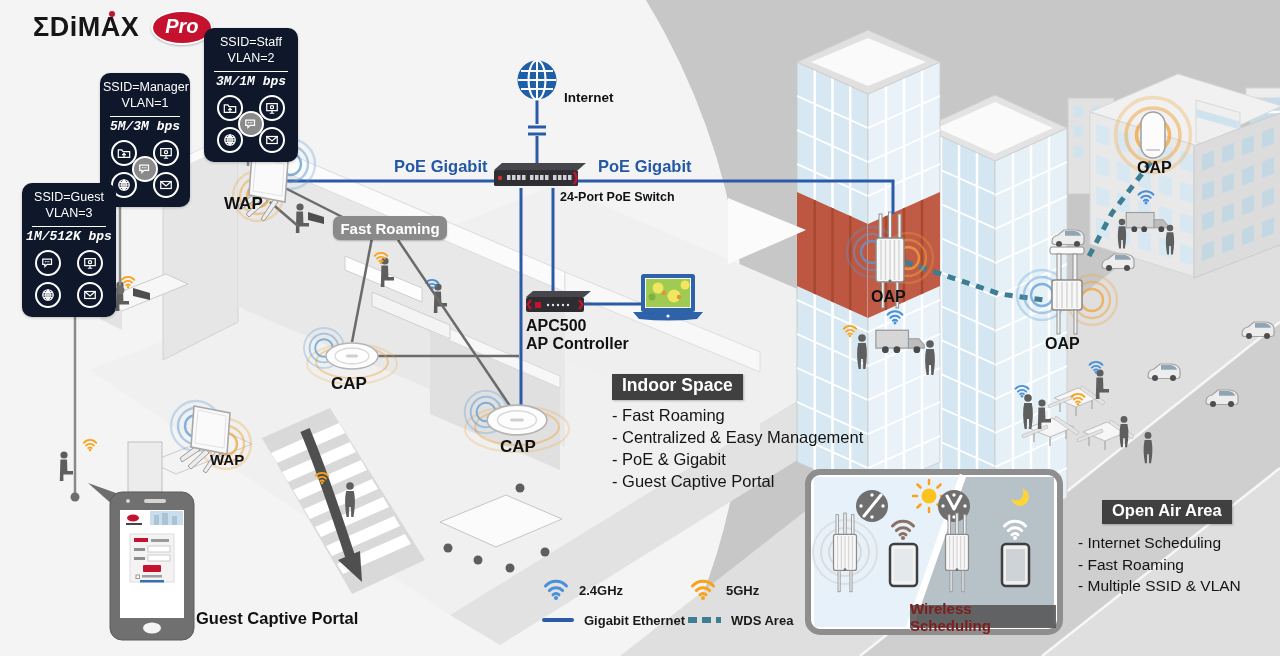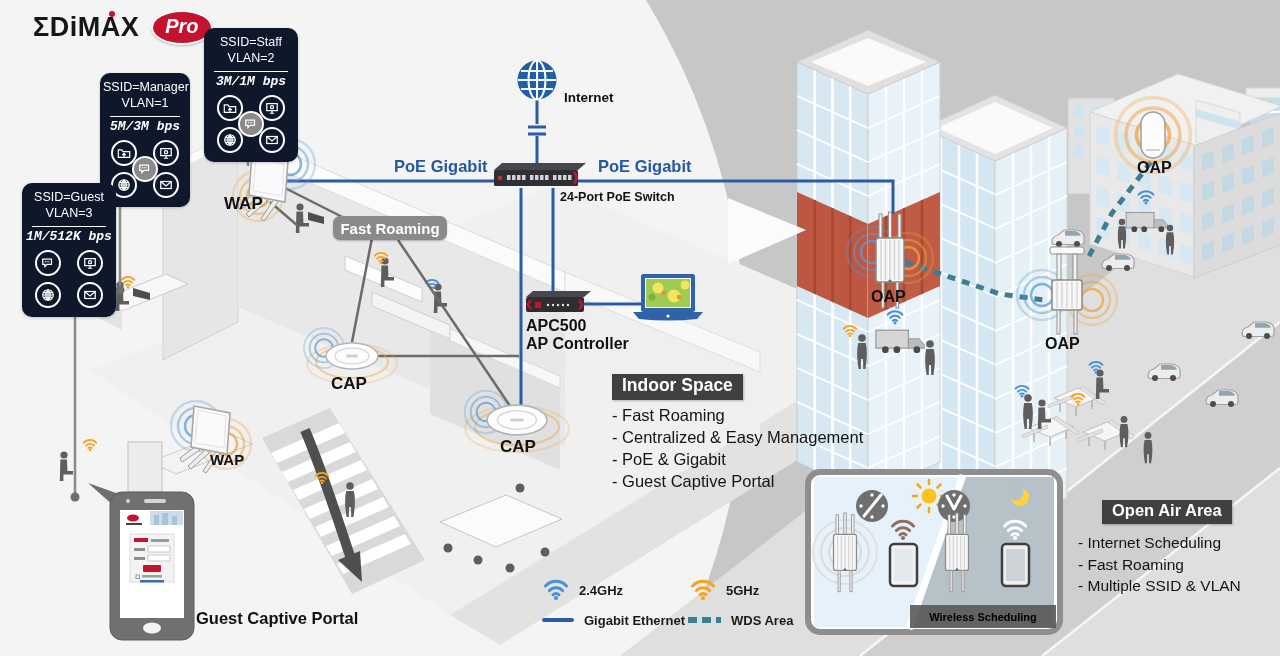--- a/index.html
+++ b/index.html
@@ -29,21 +29,21 @@
   
   .bl{font-weight:bold;color:#111;}
   .blue{color:#2457A4;font-weight:bold;font-size:16.5px;}
   .redhead{background:#404040;color:#FFF;font-weight:bold;padding:1px 10px 4px;box-shadow:1px 1px 2px rgba(0,0,0,.25);}
   .blist div{white-space:nowrap;}
   .legend-item{display:flex;align-items:center;gap:10px;height:22px;color:#1A1A1A;font-size:13px;font-weight:600;}
   .eline{width:32px;height:4px;background:#2B5AA7;border-radius:2px;}
   .wds{display:flex;gap:5px;align-items:center;}
   .wds span{width:9px;height:6px;background:#3E7E93;}
   .wds span:nth-child(3){width:5px;}
-  .ws-label{background:rgba(84,84,84,.88);color:#000000;font-weight:bold;font-size:11px;
+  .ws-label{background:rgba(84,84,84,.88);color:#7f1d1d;font-weight:bold;font-size:15px;
             display:flex;align-items:center;justify-content:center;}
 </style>
 </head>
 <body>
 
 <div id="stage">
 
 <svg id="scene" width="1280" height="656" viewBox="0 0 1280 656">
   <defs>
     <g id="wifi" fill="none" stroke="currentColor" stroke-linecap="round">

